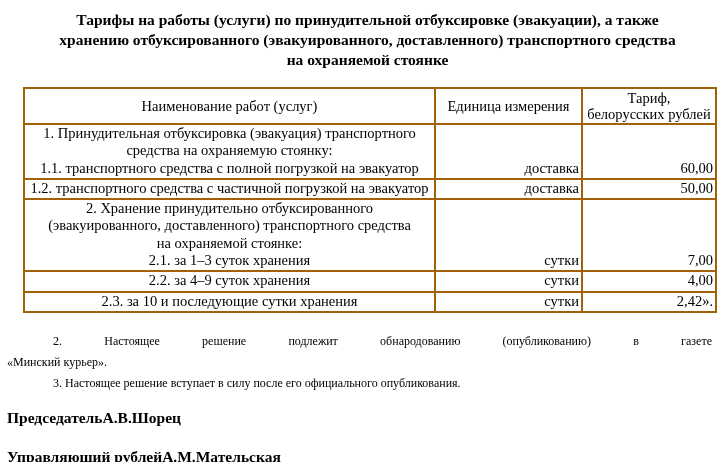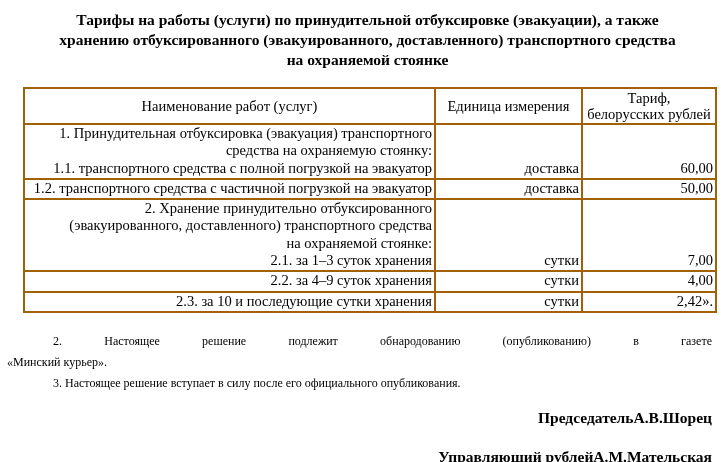--- a/index.html
+++ b/index.html
@@ -37,21 +37,21 @@
     vertical-align: middle;
     line-height: 16px;
     padding: 1px 2px;
     white-space: pre-line;
   }
   table.tariff td.name-cell {
     padding: 0 2px 1px 2px;
     line-height: 17.3px;
     white-space: pre-line;
     vertical-align: bottom;
-    text-align: right;
+    text-align: center;
   }
   table.tariff td.unit-cell,
   table.tariff td.tariff-cell {
     text-align: right;
     vertical-align: bottom;
     line-height: 17.3px;
     padding: 0 2px 1px 2px;
   }
   .paragraphs {
     margin: 18px 13px 0 7px;
@@ -60,21 +60,21 @@
   }
   .para-line-justified {
     text-indent: 46px;
     text-align: justify;
     text-align-last: justify;
   }
   .para-plain { text-indent: 0; }
   .para-indent { text-indent: 46px; }
   .signature-row {
     display: flex;
-    justify-content: flex-end;
+    justify-content: flex-start;
     align-items: baseline;
     font-weight: bold;
     font-size: 15.5px;
     line-height: 19px;
     margin: 14px 13px 0 7px;
   }
   .signature-row.second { margin-top: 20px; }
 </style>
 </head>
 <body>

